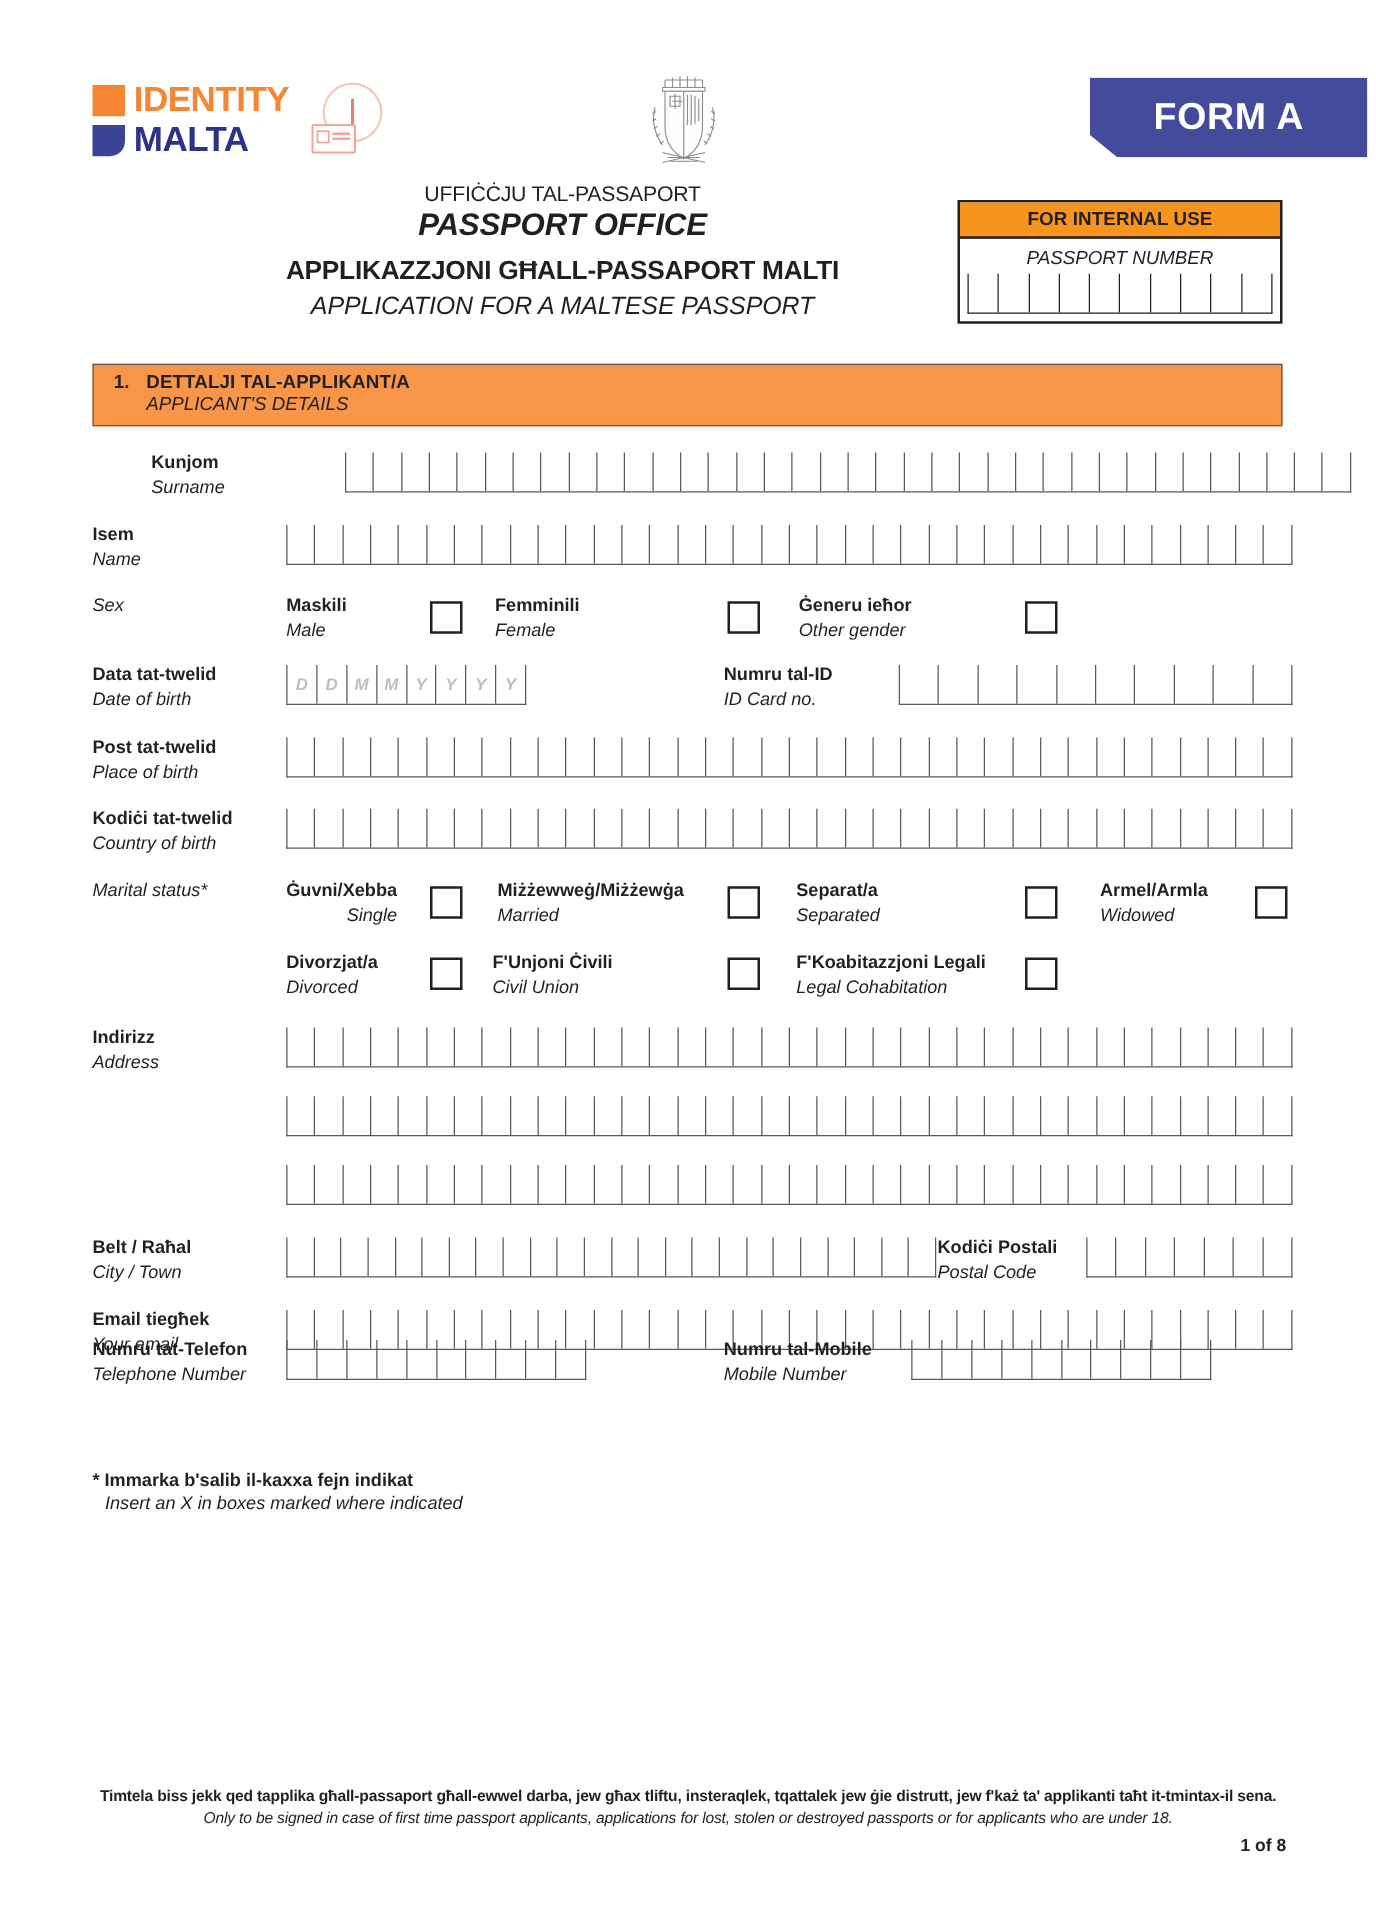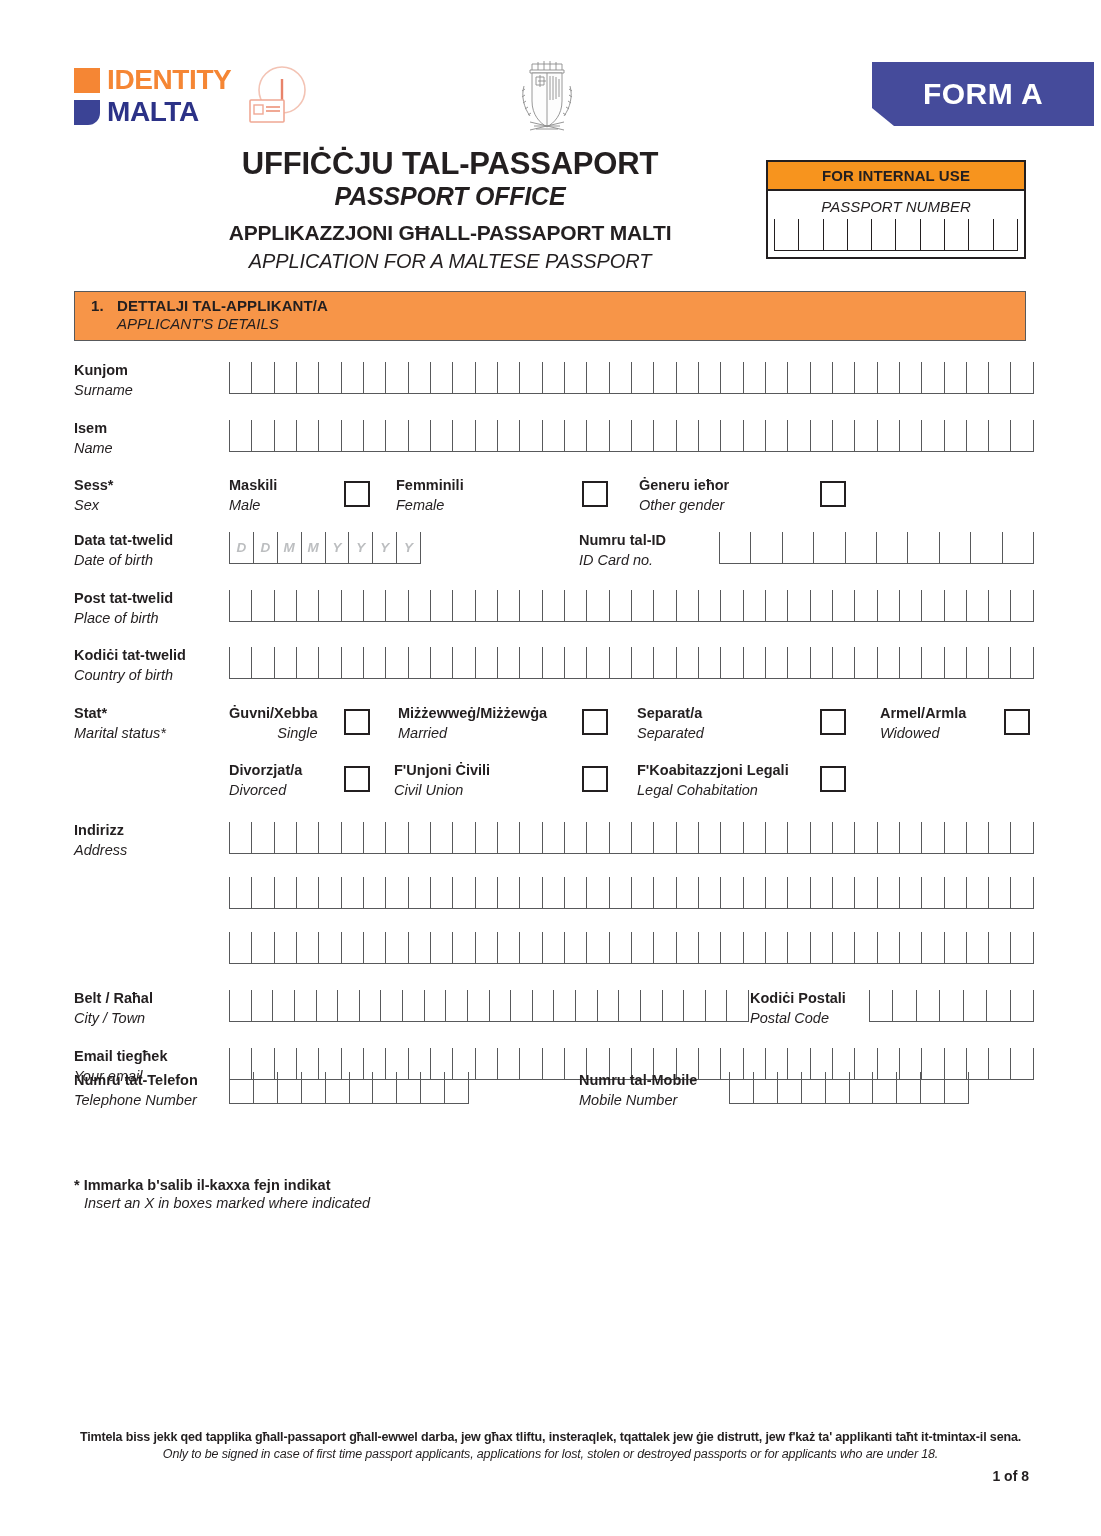--- a/index.html
+++ b/index.html
@@ -34,21 +34,21 @@
     position: absolute; left: 872px; top: 62px;
     width: 222px; height: 64px;
     background: #454b9b;
     color: #ffffff;
     font-size: 30px; font-weight: 700; letter-spacing: 0.5px;
     display: flex; align-items: center; justify-content: center;
     clip-path: polygon(0 0, 100% 0, 100% 100%, 22px 100%, 0 calc(100% - 18px));
   }
 
   .title-block { position: absolute; left: 150px; top: 146px; width: 600px; text-align: center; }
-  .t1 { font-size: 31px; font-weight: 700; letter-spacing: -0.2px; line-height: 1.16; }
+  .t1 { font-size: 17px; font-weight: 400; letter-spacing: -0.2px; line-height: 1.16; }
   .t2 { font-size: 25px; font-weight: 700; font-style: italic; letter-spacing: -0.2px; line-height: 1.18; }
   .t3 { font-size: 21px; font-weight: 700; letter-spacing: -0.2px; line-height: 1.35; margin-top: 8px; }
   .t4 { font-size: 20px; font-style: italic; letter-spacing: -0.1px; line-height: 1.3; }
 
   .internal-box { position: absolute; left: 766px; top: 160px; width: 260px; border: 2px solid #231f20; background: #fff; }
   .internal-head {
     background: #f7941e; border-bottom: 2px solid #231f20;
     text-align: center; font-size: 15px; font-weight: 700; letter-spacing: 0.1px;
     padding: 5px 0 5px;
   }
@@ -170,21 +170,21 @@
       </div>
   </div>
 
   <div class="section-bar">
     <div class="sec-l1">
       <span class="num">1.</span><span>DETTALJI TAL-APPLIKANT/A</span>
     </div>
     <div class="sec-l2">APPLICANT'S DETAILS</div>
   </div>
 
-  <div class="row" style="top:360px;">
+  <div class="row" style="top:360px;margin-left:47px;">
     <div class="lab">
       <span class="mt">Kunjom</span>
       <span class="en">Surname</span>
     </div>
     <div class="comb" id="comb-surname" style="left:155px; top:2px; width:805px;">
         <i></i>
         <i></i>
         <i></i>
         <i></i>
         <i></i>
@@ -262,21 +262,20 @@
         <i></i>
         <i></i>
         <i></i>
         <i></i>
         <i></i>
       </div>
   </div>
 
   <div class="row" style="top:475px;">
     <div class="lab">
-      <span class="mt">Sess*</span>
       <span class="en">Sex</span>
     </div>
 
     <div class="opt lab" style="left:155px; top:0;">
       <span class="mt">Maskili</span>
       <span class="en">Male</span>
     </div>
     <div class="cb" style="left:270px; top:6px;"></div>
 
     <div class="opt lab" style="left:322px; top:0;">
@@ -411,21 +410,20 @@
         <i></i>
         <i></i>
         <i></i>
         <i></i>
         <i></i>
       </div>
   </div>
 
   <div class="row" style="top:703px;">
     <div class="lab">
-      <span class="mt">Stat*</span>
       <span class="en">Marital status*</span>
     </div>
 
     <div class="opt lab" style="left:155px; top:0;text-align:right;">
       <span class="mt">Ġuvni/Xebba</span>
       <span class="en">Single</span>
     </div>
     <div class="cb" style="left:270px; top:6px;"></div>
 
     <div class="opt lab" style="left:324px; top:0;">

